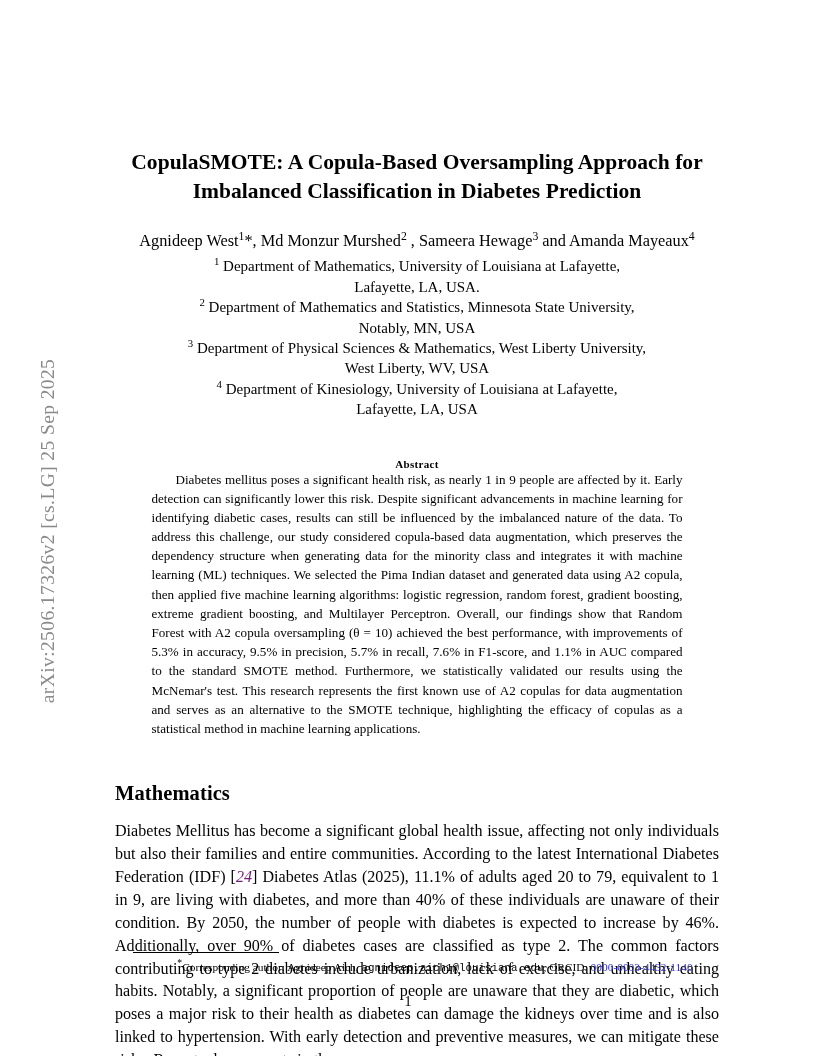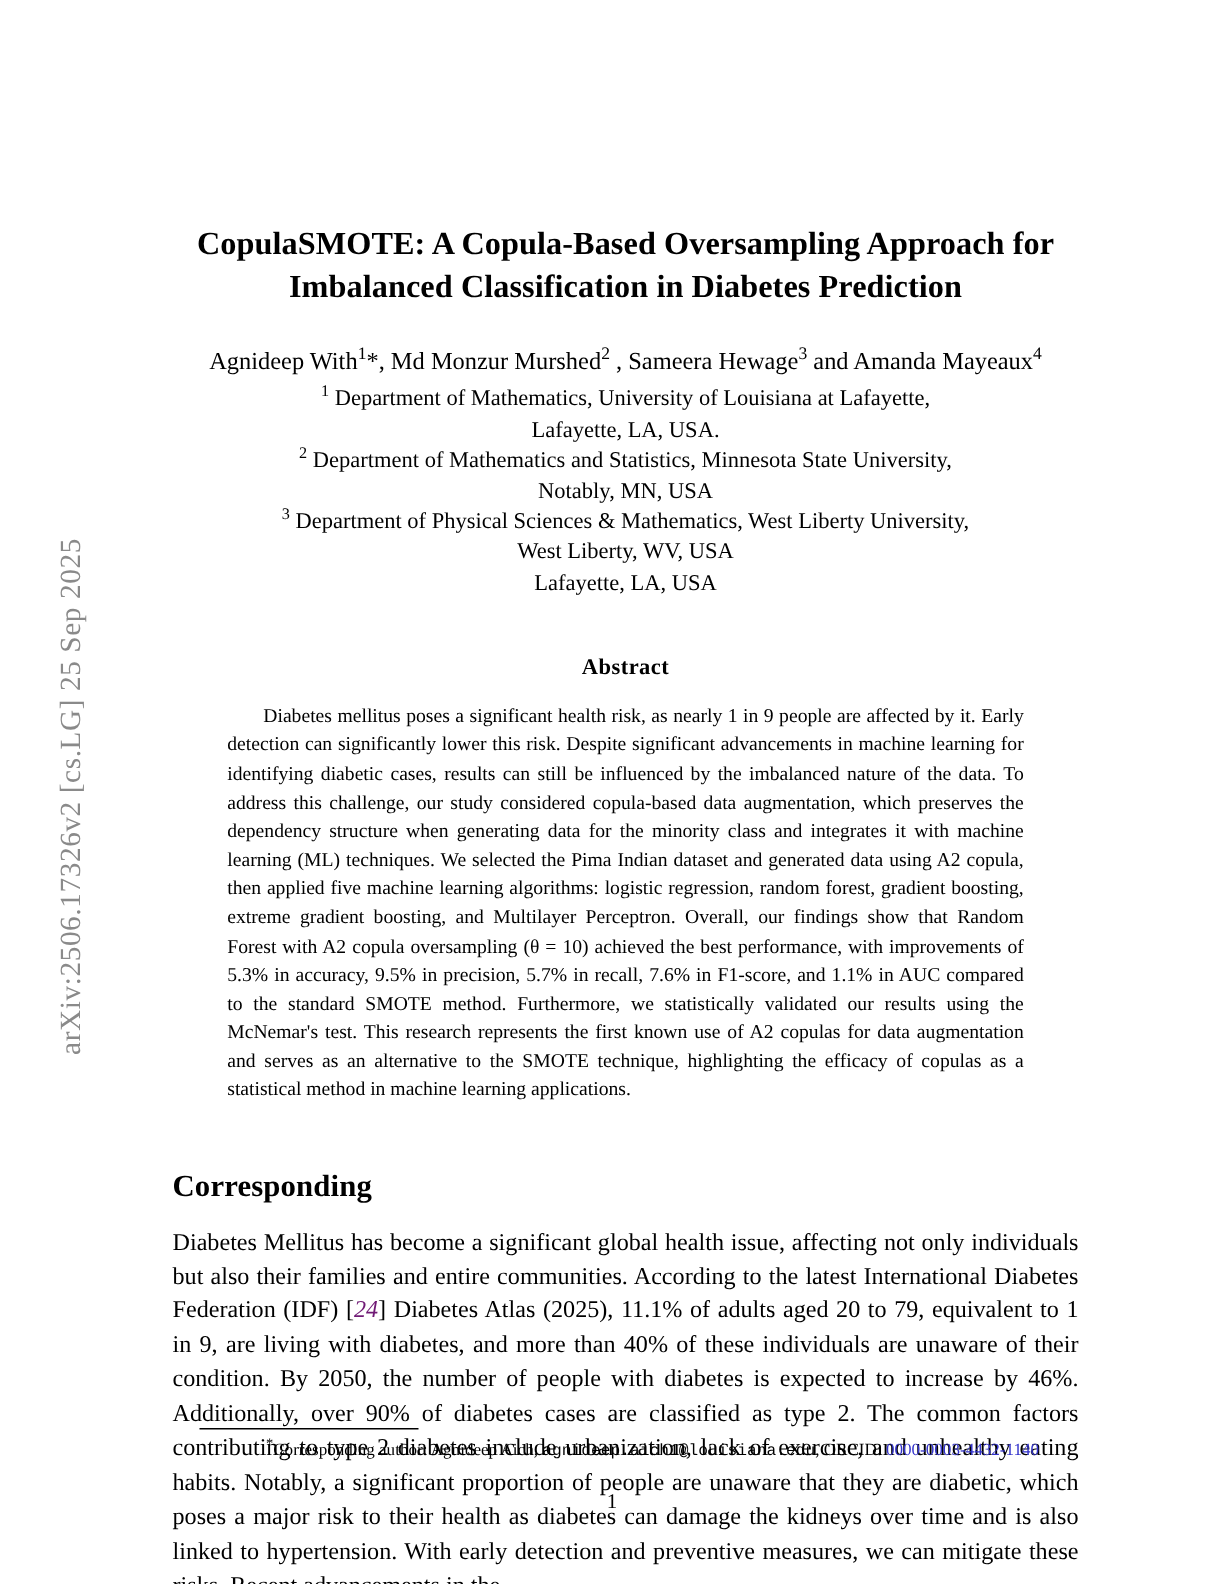--- a/index.html
+++ b/index.html
@@ -70,22 +70,21 @@
 
   
   .abstract-wrap {
     margin: 0 auto;
     width: 531px;
     margin-top: 38px;
   }
   .abstract-heading {
     text-align: center;
     font-weight: bold;
-    font-size: 15px;
-    margin-bottom: 13px;
+    font-size: 11px;
     letter-spacing: 0.3px;
   }
   .abstract-body {
     font-size: 13.1px;
     line-height: 1.465;
     text-align: justify;
     text-indent: 24px;
     hyphens: none;
   }
 
@@ -146,38 +145,39 @@
 
   <div class="arxiv-stamp">arXiv:2506.17326v2  [cs.LG]  25 Sep 2025</div>
 
   <div class="content">
 
     <div class="title">
       <span class="t-line">CopulaSMOTE: A Copula-Based Oversampling Approach for</span>
       <span class="t-line">Imbalanced Classification in Diabetes Prediction</span>
     </div>
 
-    <div class="authors"><span>Agnideep With</span><sup>1</sup>*, <span>Md Monzur Murshed</span><sup>2</sup> , <span>Sameera Hewage</span><sup>3</sup> and <span>Amanda Mayeaux</span><sup>4</sup></div>
+    <div class="authors"><span>Agnideep West</span><sup>1</sup>*, <span>Md Monzur Murshed</span><sup>2</sup> , <span>Sameera Hewage</span><sup>3</sup> and <span>Amanda Mayeaux</span><sup>4</sup></div>
 
     <div class="affiliations">
         <span class="aff-line"><sup>1</sup> Department of Mathematics, University of Louisiana at Lafayette,</span>
         <span class="aff-line">Lafayette, LA, USA.</span>
         <span class="aff-line"><sup>2</sup> Department of Mathematics and Statistics, Minnesota State University,</span>
         <span class="aff-line">Notably, MN, USA</span>
         <span class="aff-line"><sup>3</sup> Department of Physical Sciences &amp; Mathematics, West Liberty University,</span>
         <span class="aff-line">West Liberty, WV, USA</span>
+        <span class="aff-line"><sup>4</sup> Department of Kinesiology, University of Louisiana at Lafayette,</span>
         <span class="aff-line">Lafayette, LA, USA</span>
       </div>
 
     <div class="abstract-wrap">
       <div class="abstract-heading">Abstract</div>
       <div class="abstract-body">Diabetes mellitus poses a significant health risk, as nearly 1 in 9 people are affected by it. Early detection can significantly lower this risk. Despite significant advancements in machine learning for identifying diabetic cases, results can still be influenced by the imbalanced nature of the data. To address this challenge, our study considered copula-based data augmentation, which preserves the dependency structure when generating data for the minority class and integrates it with machine learning (ML) techniques. We selected the Pima Indian dataset and generated data using A2 copula, then applied five machine learning algorithms: logistic regression, random forest, gradient boosting, extreme gradient boosting, and Multilayer Perceptron. Overall, our findings show that Random Forest with A2 copula oversampling (θ = 10) achieved the best performance, with improvements of 5.3% in accuracy, 9.5% in precision, 5.7% in recall, 7.6% in F1-score, and 1.1% in AUC compared to the standard SMOTE method. Furthermore, we statistically validated our results using the McNemar's test. This research represents the first known use of A2 copulas for data augmentation and serves as an alternative to the SMOTE technique, highlighting the efficacy of copulas as a statistical method in machine learning applications.</div>
     </div>
 
-    <div class="section-heading">Corresponding</div>
+    <div class="section-heading">Mathematics</div>
 
     <div class="body-text">
       <span>Diabetes Mellitus has become a significant global health issue, affecting not only individuals but also their families and entire communities. According to the latest International Diabetes Federation (IDF) </span><span class="cite-brackets">[</span><span class="cite-link">24</span><span class="cite-brackets">]</span><span> Diabetes Atlas (2025), 11.1% of adults aged 20 to 79, equivalent to 1 in 9, are living with diabetes, and more than 40% of these individuals are unaware of their condition. By 2050, the number of people with diabetes is expected to increase by 46%. Additionally, over 90% of diabetes cases are classified as type 2. The common factors contributing to type 2 diabetes include urbanization, lack of exercise, and unhealthy eating habits. Notably, a significant proportion of people are unaware that they are diabetic, which poses a major risk to their health as diabetes can damage the kidneys over time and is also linked to hypertension. With early detection and preventive measures, we can mitigate these risks. Recent advancements in the</span>
     </div>
 
   </div>
 
   <div class="footnote">
     <div class="footnote-rule"></div>
     <div class="footnote-text">

